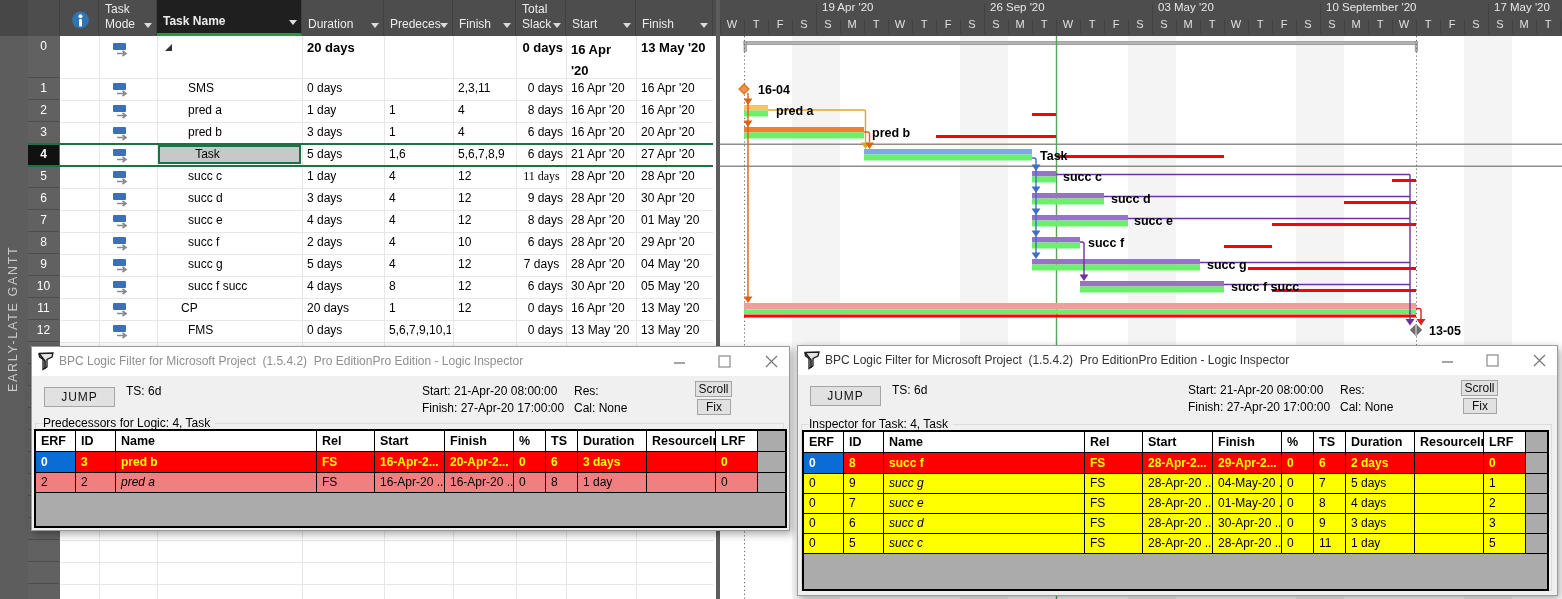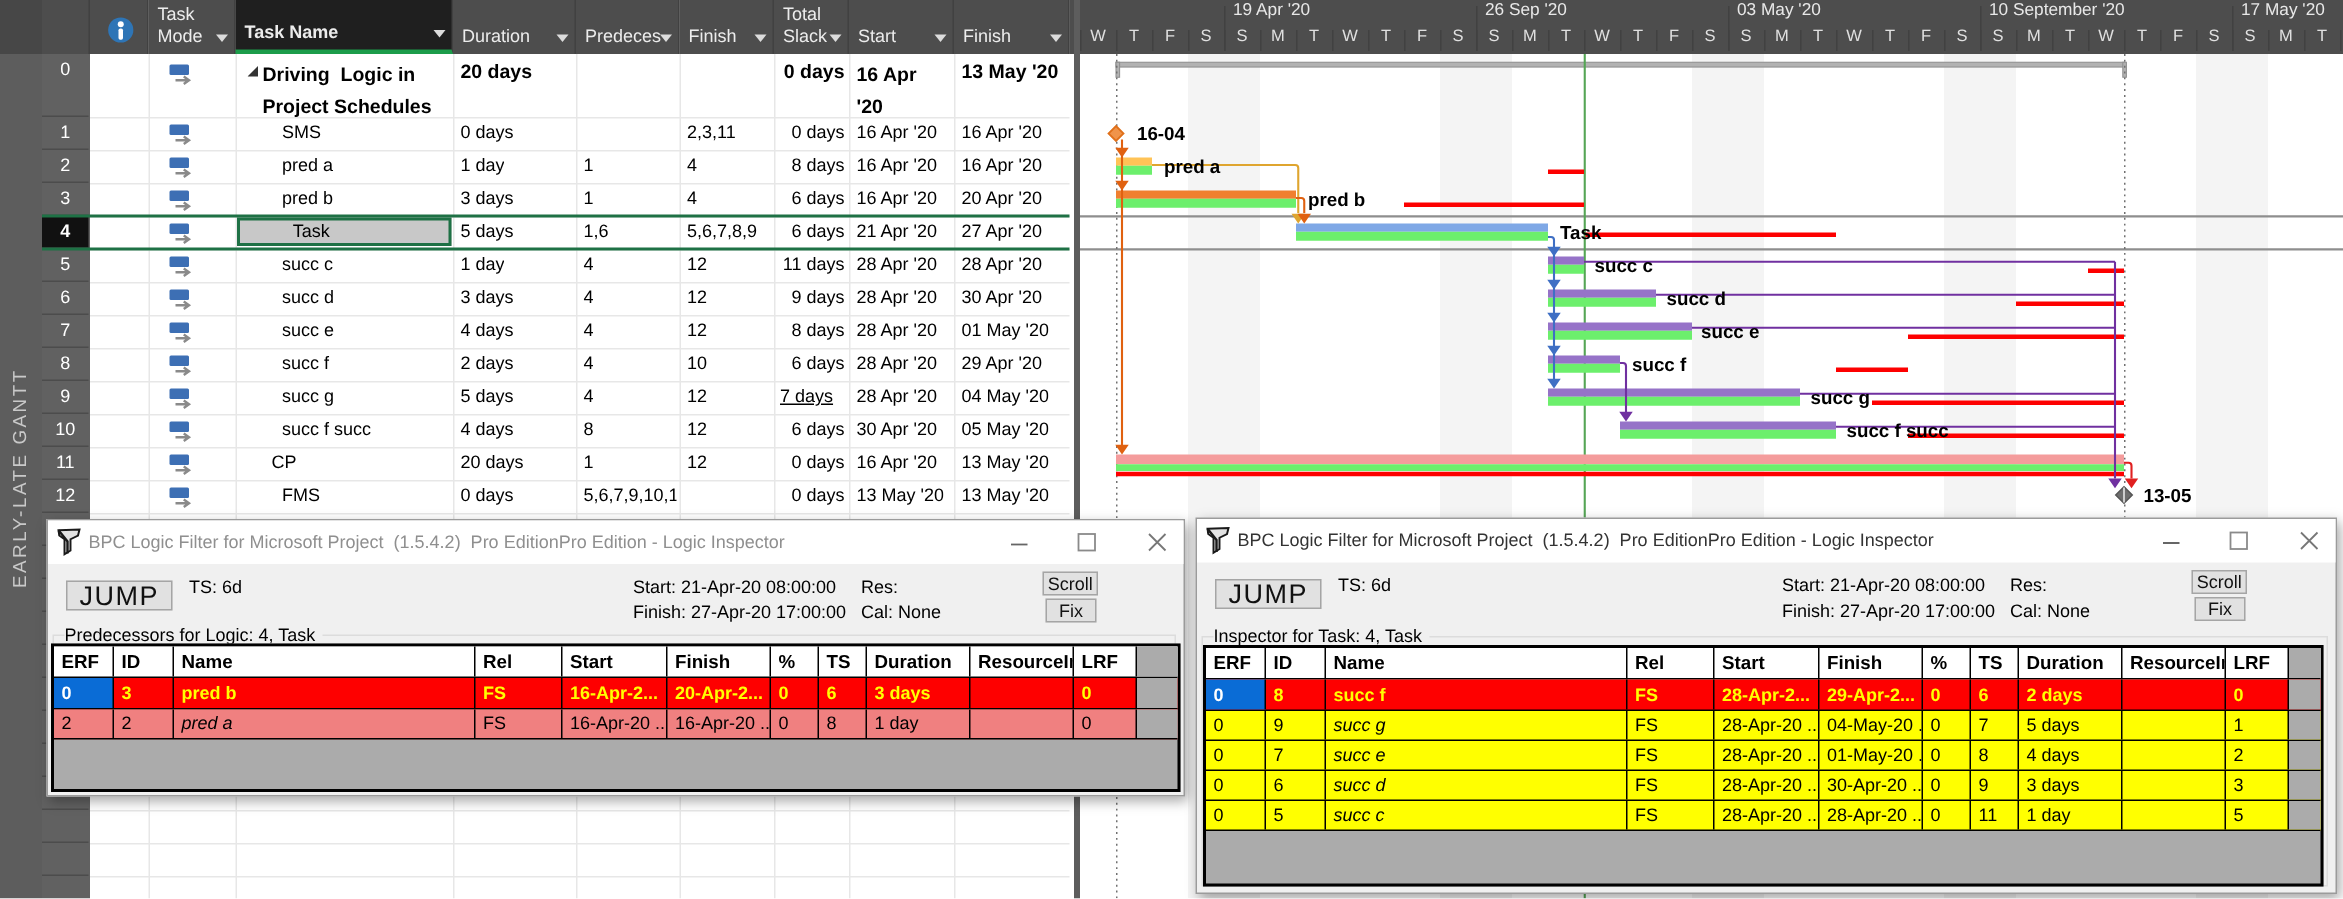--- a/index.html
+++ b/index.html
@@ -25,21 +25,21 @@
   #ghead{left:720px;top:0;width:842px;height:36px;background:#4d4d4d;overflow:hidden;}
   #gbody{left:720px;top:36px;width:842px;height:563px;background:#fff;overflow:hidden;}
   .wk{position:absolute;top:1px;color:#e8e8e8;font-size:11.5px;}
   .dy{position:absolute;top:17.5px;width:24px;text-align:center;color:#e0e0e0;font-size:11px;}
   .dtick{position:absolute;top:20px;width:1px;height:13.5px;background:#414141;}
   .wtick{position:absolute;top:4px;width:1px;height:30px;background:#414141;}
   
   .dlg{position:absolute;background:#f0f0f0;border:1px solid #9b9b9b;box-shadow:2px 3px 8px rgba(0,0,0,0.35);box-sizing:border-box;}
   .tbar{position:absolute;left:0;top:0;right:0;height:29px;background:#fff;}
   .ttl{position:absolute;left:27px;top:7px;font-size:12px;white-space:nowrap;}
-  .btn{position:absolute;background:#e1e1e1;border:1px solid #a5a5a5;font-size:18px;color:#111;text-align:center;box-sizing:border-box;}
+  .btn{position:absolute;background:#e1e1e1;border:1px solid #a5a5a5;font-size:12px;color:#111;text-align:center;box-sizing:border-box;}
   .dtxt{position:absolute;font-size:12px;color:#000;white-space:nowrap;}
   .lv{position:absolute;background:#ababab;border:2px solid #000;box-sizing:border-box;}
   .lvr{display:flex;height:19px;line-height:19px;}
   .lvr>div{box-sizing:border-box;border-right:1px solid #000;padding-left:5px;font-size:12px;overflow:hidden;white-space:nowrap;height:100%;}
   .lvh{height:20px;line-height:20px;background:#fff;font-weight:bold;border-bottom:1px solid #000;}
   .lvh>div{font-size:12.5px;}
   .rowred{background:#fe0000;color:#ffff00;font-weight:bold;border-bottom:1px solid #000;height:20px;line-height:20px;}
   .rowpink{background:#f08080;color:#000;border-bottom:1px solid #000;}
   .rowyel{background:#ffff00;color:#000;border-bottom:1px solid #000;}
   .c0{width:40px;}.c1{width:40px;}.c2{width:201px;}.c3{width:58px;}.c4{width:70px;}.c5{width:69px;}.c6{width:32px;}.c7{width:32px;}.c8{width:69px;}.c9{width:69px;}.c10{width:42px;}
@@ -158,21 +158,20 @@
     <div class="row-line" style="top:504px;"></div>
     <div class="row-line" style="top:526px;"></div>
     <div class="row-line" style="top:548px;"></div>
     <svg class="abs" style="left:52px;top:6px" width="22" height="15">
       <rect x="1" y="1" width="13" height="7" rx="1" fill="#3d6fb4"></rect>
       <path d="M5 11.5 h8 M10.5 9 l3.5 2.5 l-3.5 2.5" stroke="#8a8a8a" stroke-width="1.6" fill="none"></path>
     </svg>
     <svg class="abs" style="left:105px;top:8px" width="8" height="8">
       <polygon points="7,0 7,7 0,7" fill="#333"></polygon>
     </svg>
-    <div class="cell" style="left:115px;top:3px;width:132px;font-weight:bold;font-size:13px;white-space:normal;line-height:21px;">Driving&nbsp; Logic in Project Schedules</div>
     <div class="cell" style="left:247px;top:4px;font-weight:bold;font-size:13px;">20 days</div>
     <div class="cell" style="left:458px;top:4px;width:45px;text-align:right;font-weight:bold;font-size:13px;">0 days</div>
     <div class="cell" style="left:511px;top:3px;width:60px;font-weight:bold;font-size:13px;white-space:normal;line-height:21px;">16 Apr '20</div>
     <div class="cell" style="left:581px;top:4px;font-weight:bold;font-size:13px;">13 May '20</div>
     <svg class="abs" style="left:52px;top:46px" width="22" height="15">
       <rect x="1" y="1" width="13" height="7" rx="1" fill="#3d6fb4"></rect>
       <path d="M5 11.5 h8 M10.5 9 l3.5 2.5 l-3.5 2.5" stroke="#8a8a8a" stroke-width="1.6" fill="none"></path>
     </svg>
     <div class="cell" style="left:128px;top:45px;width:112px;">SMS</div>
     <div class="cell" style="left:247px;top:45px;">0 days</div>
@@ -215,21 +214,21 @@
     <div class="cell" style="left:511px;top:111px;">21 Apr '20</div>
     <div class="cell" style="left:581px;top:111px;">27 Apr '20</div>
     <svg class="abs" style="left:52px;top:134px" width="22" height="15">
       <rect x="1" y="1" width="13" height="7" rx="1" fill="#3d6fb4"></rect>
       <path d="M5 11.5 h8 M10.5 9 l3.5 2.5 l-3.5 2.5" stroke="#8a8a8a" stroke-width="1.6" fill="none"></path>
     </svg>
     <div class="cell" style="left:128px;top:133px;width:112px;">succ c</div>
     <div class="cell" style="left:247px;top:133px;">1 day</div>
     <div class="cell" style="left:329px;top:133px;width:62px;">4</div>
     <div class="cell" style="left:398px;top:133px;width:57px;">12</div>
-    <div class="cell" style="left:460px;top:133px;width:43px;text-align:right;">11 days</div>
+    <div class="cell" style="left:460px;top:133px;width:43px;text-align:center;font-family:Liberation Serif, serif;">11 days</div>
     <div class="cell" style="left:511px;top:133px;">28 Apr '20</div>
     <div class="cell" style="left:581px;top:133px;">28 Apr '20</div>
     <svg class="abs" style="left:52px;top:156px" width="22" height="15">
       <rect x="1" y="1" width="13" height="7" rx="1" fill="#3d6fb4"></rect>
       <path d="M5 11.5 h8 M10.5 9 l3.5 2.5 l-3.5 2.5" stroke="#8a8a8a" stroke-width="1.6" fill="none"></path>
     </svg>
     <div class="cell" style="left:128px;top:155px;width:112px;">succ d</div>
     <div class="cell" style="left:247px;top:155px;">3 days</div>
     <div class="cell" style="left:329px;top:155px;width:62px;">4</div>
     <div class="cell" style="left:398px;top:155px;width:57px;">12</div>
@@ -259,21 +258,21 @@
     <div class="cell" style="left:511px;top:199px;">28 Apr '20</div>
     <div class="cell" style="left:581px;top:199px;">29 Apr '20</div>
     <svg class="abs" style="left:52px;top:222px" width="22" height="15">
       <rect x="1" y="1" width="13" height="7" rx="1" fill="#3d6fb4"></rect>
       <path d="M5 11.5 h8 M10.5 9 l3.5 2.5 l-3.5 2.5" stroke="#8a8a8a" stroke-width="1.6" fill="none"></path>
     </svg>
     <div class="cell" style="left:128px;top:221px;width:112px;">succ g</div>
     <div class="cell" style="left:247px;top:221px;">5 days</div>
     <div class="cell" style="left:329px;top:221px;width:62px;">4</div>
     <div class="cell" style="left:398px;top:221px;width:57px;">12</div>
-    <div class="cell" style="left:460px;top:221px;width:43px;text-align:left;text-decoration:underline;">7 days</div>
+    <div class="cell" style="left:460px;top:221px;width:43px;text-align:center;">7 days</div>
     <div class="cell" style="left:511px;top:221px;">28 Apr '20</div>
     <div class="cell" style="left:581px;top:221px;">04 May '20</div>
     <svg class="abs" style="left:52px;top:244px" width="22" height="15">
       <rect x="1" y="1" width="13" height="7" rx="1" fill="#3d6fb4"></rect>
       <path d="M5 11.5 h8 M10.5 9 l3.5 2.5 l-3.5 2.5" stroke="#8a8a8a" stroke-width="1.6" fill="none"></path>
     </svg>
     <div class="cell" style="left:128px;top:243px;width:112px;">succ f succ</div>
     <div class="cell" style="left:247px;top:243px;">4 days</div>
     <div class="cell" style="left:329px;top:243px;width:62px;">8</div>
     <div class="cell" style="left:398px;top:243px;width:57px;">12</div>

